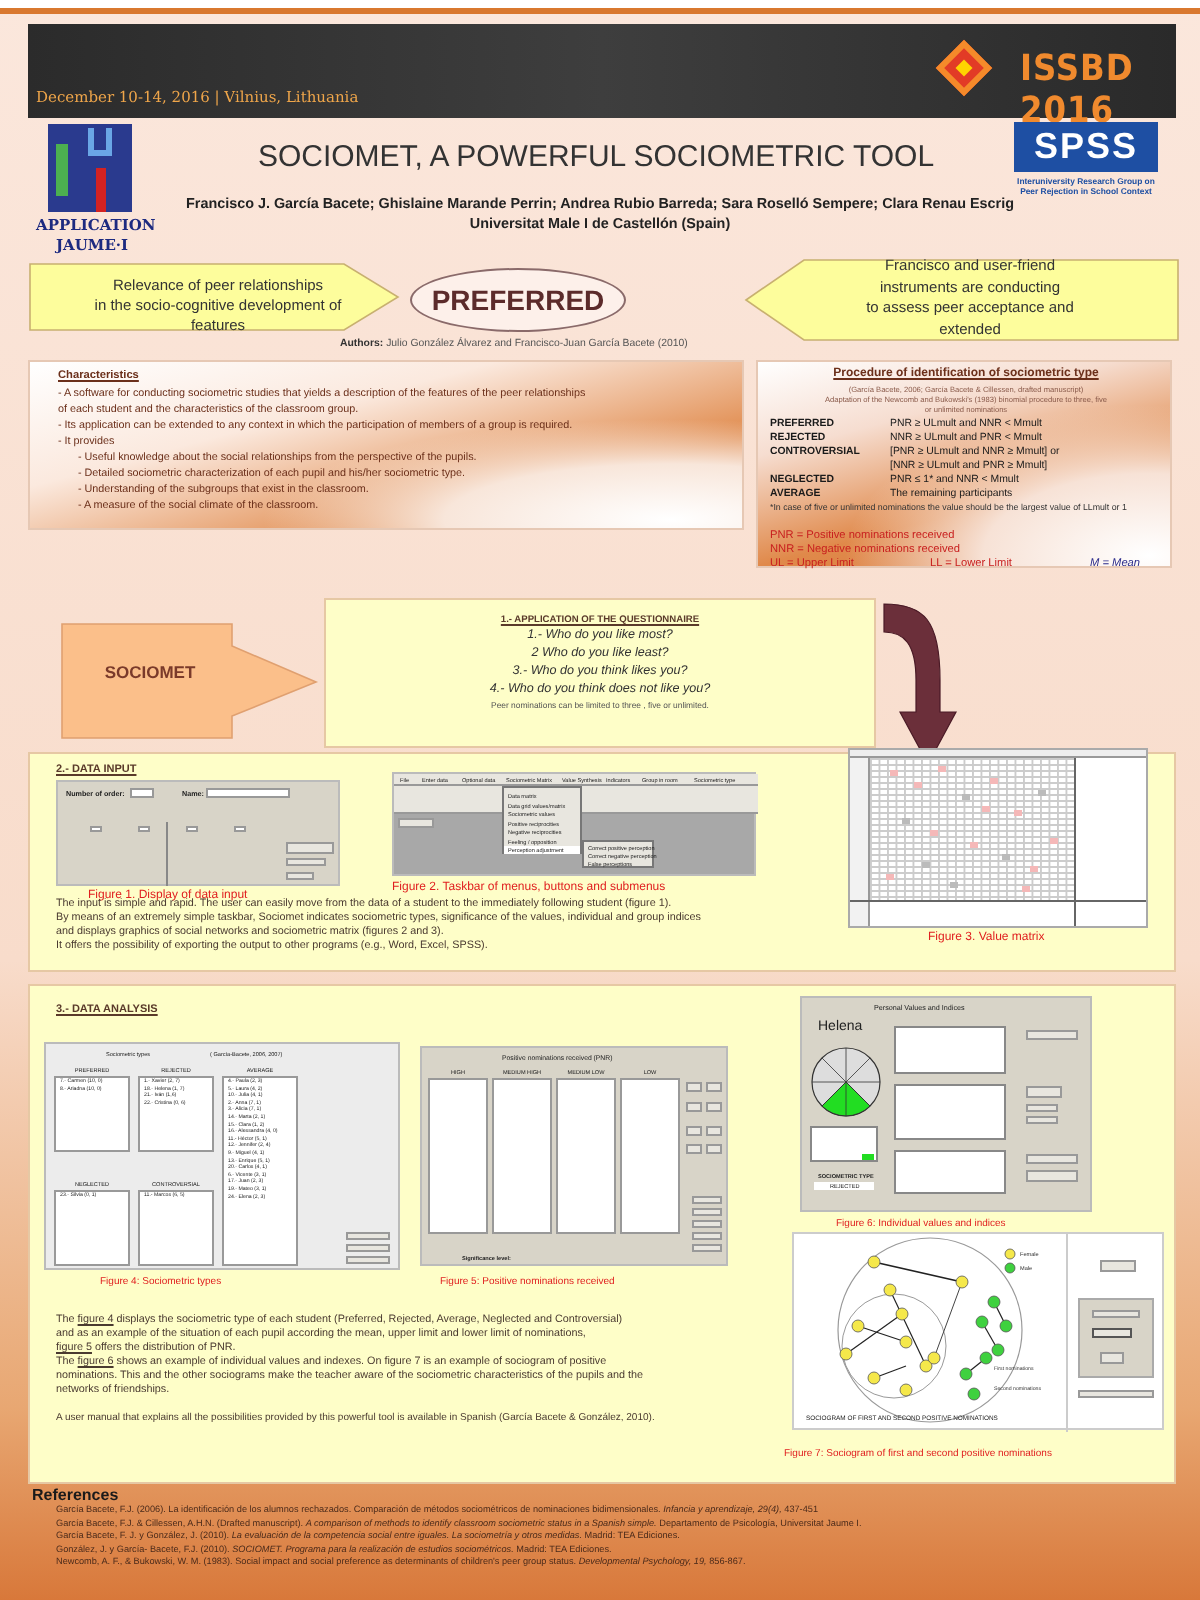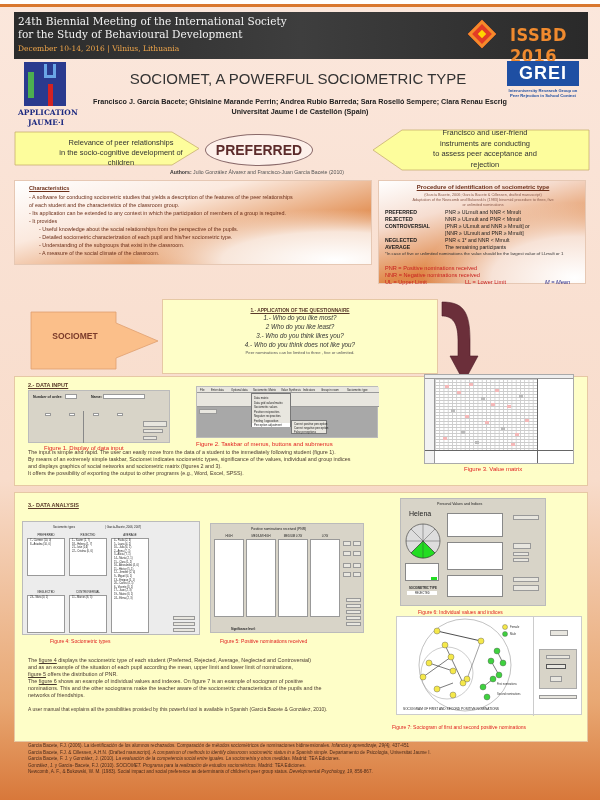--- a/index.html
+++ b/index.html
@@ -93,63 +93,61 @@
   .refs .r i { font-style:italic; }
 </style>
 </head>
 <body>
 
 <div class="topstrip">
     <div class="line"></div>
   </div>
 
 <div class="banner">
-  <div class="l1">24th Biennial Meeting of the International Society</div>
-  <div class="l2">for the Study of Behavioural Development</div>
   <div class="l3">December 10-14, 2016 | Vilnius, Lithuania</div>
   <div class="diamond">
       <i></i>
     </div>
   <div class="issbd">ISSBD 2016</div>
 </div>
 
 <div class="logo-uji">
   <div class="box"></div>
     <div class="j"></div>
     <div class="u"></div>
     <div class="red"></div>
   <div class="t1">APPLICATION</div>
   <div class="t2">JAUME·I</div>
 </div>
 
-<div class="title">SOCIOMET, A POWERFUL SOCIOMETRIC TYPE</div>
+<div class="title">SOCIOMET, A POWERFUL SOCIOMETRIC TOOL</div>
 <div class="authors">Francisco J. García Bacete; Ghislaine Marande Perrin; Andrea Rubio Barreda; Sara Roselló Sempere; Clara Renau Escrig</div>
-<div class="affil">Universitat Jaume I de Castellón (Spain)</div>
+<div class="affil">Universitat Male I de Castellón (Spain)</div>
 
 <div class="grei">
-  <div class="box">GREI</div>
+  <div class="box">SPSS</div>
   <div class="cap"><span>Interuniversity Research Group on</span><br><span>Peer Rejection in School Context</span></div>
 </div>
 
 <svg class="arrow-left" viewBox="0 0 186 35">
   <polygon points="1,1 158,1 185,17.5 158,34 1,34" fill="#fdfd9c" stroke="#c8b070" stroke-width="0.8"></polygon>
 </svg>
-<div class="arrow-text" style="left:14px;top:138px;width:170px;padding-left:44px;">
+<div class="arrow-text" style="left:2px;top:138px;width:170px;padding-left:44px;">
   <div>Relevance of peer relationships</div>
-  <div>in the socio-cognitive development of children</div>
+  <div>in the socio-cognitive development of features</div>
 </div>
 <div class="sociomet-oval">PREFERRED</div>
 <svg class="arrow-right" viewBox="0 0 218 42">
   <polygon points="1,21 30,1 217,1 217,41 30,41" fill="#fdfd9c" stroke="#c8b070" stroke-width="0.8"></polygon>
 </svg>
 <div class="arrow-text" style="left:400px;top:128px;width:170px;line-height:10.5px;">
   <div>Francisco and user-friend</div>
   <div>instruments are conducting</div>
   <div>to assess peer acceptance and</div>
-  <div>rejection</div>
+  <div>extended</div>
 </div>
 <div class="authors-line"><b>Authors:</b> <span>Julio González Álvarez and Francisco-Juan García Bacete (2010)</span></div>
 
 <div class="char-box">
   <div class="h">Characteristics</div>
   <div class="ln" style="left:14px;top:13px;">- A software for conducting sociometric studies that  yields a description of the features of the peer relationships</div>
   <div class="ln" style="left:14px;top:21px;">of each student and the characteristics of the classroom group.</div>
   <div class="ln" style="left:14px;top:29px;">- Its application can be extended to any context in which the participation of members of a group is required.</div>
   <div class="ln" style="left:14px;top:37px;">- It provides</div>
   <div class="ln" style="left:24px;top:45px;">- Useful knowledge about the social relationships from the perspective of the pupils.</div>
@@ -440,18 +438,19 @@
 
 <div class="body-text" style="left:28px;top:657px;"><span>The </span><u>figure 4</u><span> displays the sociometric type of each student (Preferred, Rejected, Average, Neglected and Controversial)</span></div>
 <div class="body-text" style="left:28px;top:664px;">and as an example of the situation of each pupil according the mean, upper limit and lower limit of nominations,</div>
 <div class="body-text" style="left:28px;top:671px;"><u>figure 5</u><span> offers the distribution of PNR.</span></div>
 <div class="body-text" style="left:28px;top:678px;"><span>The </span><u>figure 6</u><span> shows an example of individual values and indexes. On figure 7 is an example of sociogram of positive</span></div>
 <div class="body-text" style="left:28px;top:685px;">nominations. This and the other sociograms make the teacher aware of  the sociometric characteristics of the pupils and the</div>
 <div class="body-text" style="left:28px;top:692px;">networks of friendships.</div>
 <div class="body-text" style="left:28px;top:706px;font-size:5px;">A user manual that explains all the possibilities provided by this powerful tool is available in Spanish  (García Bacete &amp; González, 2010).</div>
 
 <div class="refs">
+  <div class="h">References</div>
   <div class="r"><span>García Bacete, F.J. (2006). La identificación de los alumnos rechazados. Comparación de métodos sociométricos de nominaciones bidimensionales. </span><i>Infancia y aprendizaje, 29(4),</i><span> 437-451</span></div>
   <div class="r"><span>García Bacete, F.J. &amp; Cillessen, A.H.N. (Drafted manuscript). </span><i>A comparison of methods to identify classroom sociometric status in a Spanish simple.</i><span> Departamento de Psicología, Universitat Jaume I.</span></div>
   <div class="r"><span>García Bacete, F. J. y  González, J. (2010). </span><i>La evaluación de la competencia social entre iguales. La sociometría  y otros medidas.</i><span> Madrid: TEA Ediciones.</span></div>
   <div class="r"><span>González, J. y García- Bacete, F.J. (2010). </span><i>SOCIOMET. Programa para la realización de estudios sociométricos.</i><span> Madrid: TEA Ediciones.</span></div>
   <div class="r"><span>Newcomb, A. F., &amp; Bukowski, W. M. (1983). Social impact and social preference as determinants of children's peer group status. </span><i>Developmental Psychology, 19,</i><span> 856-867.</span></div>
 </div>
 
 </body></html>

